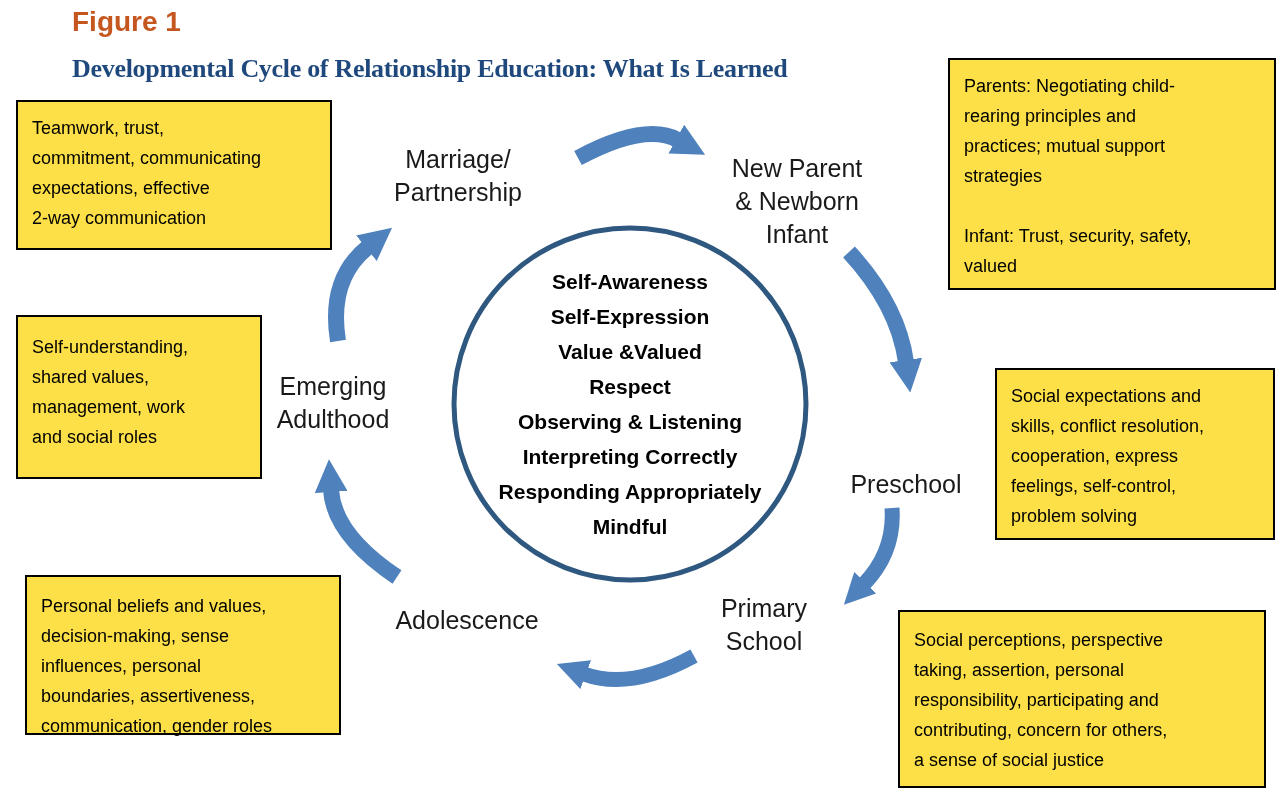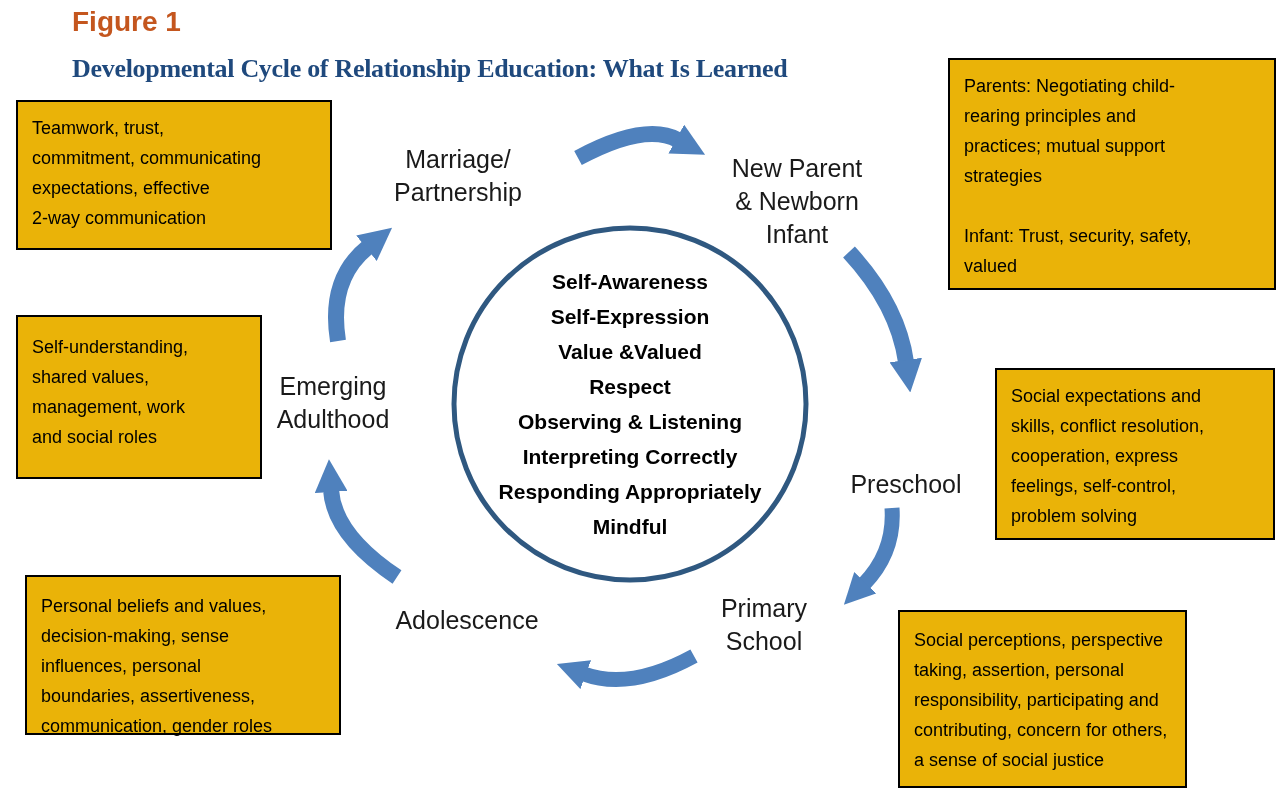--- a/index.html
+++ b/index.html
@@ -25,21 +25,21 @@
     left: 72px; top: 54px;
     font-size: 26px;
     font-weight: bold;
     font-family: "Liberation Serif", serif;
     color: #1F497D;
     letter-spacing: -0.3px;
   }
   .anno-box {
     position: absolute;
     border: 2px solid #000000;
-    background: #eab308;
+    background: #fde047;
     color: #000000;
     font-size: 18px;
     line-height: 30px;
     padding: 11px 8px 0 14px;
   }
   .anno-box .line { white-space: nowrap; }
   .stage-label {
     position: absolute;
     color: #1a1a1a;
     font-size: 25px;
@@ -166,21 +166,21 @@
     </div>
 
   <div class="anno-box" style="left:995px; top:368px; width:280px; height:172px;">
       <div class="line">Social expectations and</div>
       <div class="line">skills, conflict resolution,</div>
       <div class="line">cooperation, express</div>
       <div class="line">feelings, self-control,</div>
       <div class="line">problem solving</div>
     </div>
 
-  <div class="anno-box" style="left:898px; top:610px; width:289px; height:178px; padding-top:13px;">
+  <div class="anno-box" style="left:898px; top:610px; width:368px; height:178px; padding-top:13px;">
       <div class="line">Social perceptions, perspective</div>
       <div class="line">taking, assertion, personal</div>
       <div class="line">responsibility, participating and</div>
       <div class="line">contributing, concern for others,</div>
       <div class="line">a sense of social justice</div>
     </div>
 
 </div>
 
 </body></html>

